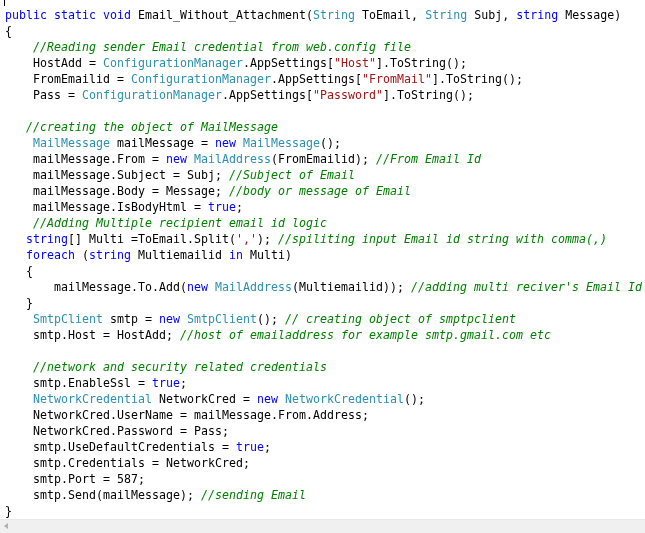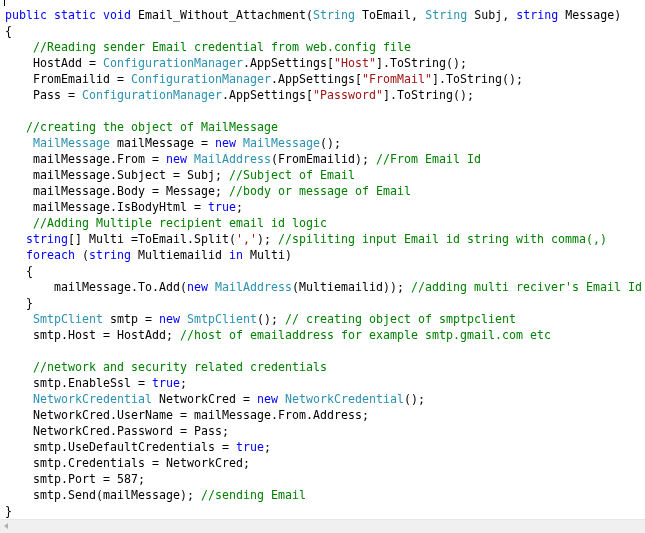--- a/index.html
+++ b/index.html
@@ -14,21 +14,21 @@
   .code {
     position: absolute; left: 5px; top: 7px;
     font-family: "DejaVu Sans Mono", "Liberation Mono", monospace;
     font-size: 11.6px; line-height: 16px; color: #000000;
     white-space: pre; letter-spacing: 0.02px;
   }
   .line { height: 16px; white-space: pre; }
   .kw { color: #0000ff; }
   .ty { color: #2b91af; }
   .st { color: #a31515; }
-  .cm { color: #008000; }
+  .cm { color: #008000; font-style: italic; }
   .pl { color: #000000; }
   .hscroll {
     position: absolute; left: 0; top: 519px; width: 645px; height: 14px;
     background: #f0f0f0; border-top: 1px solid #e8e8e8; box-sizing: border-box;
   }
   .hscroll-arrow {
     position: absolute; left: 4px; top: 3px; width: 0; height: 0;
     border-top: 3px solid transparent; border-bottom: 3px solid transparent;
     border-right: 4px solid #b0b0b0;
   }

